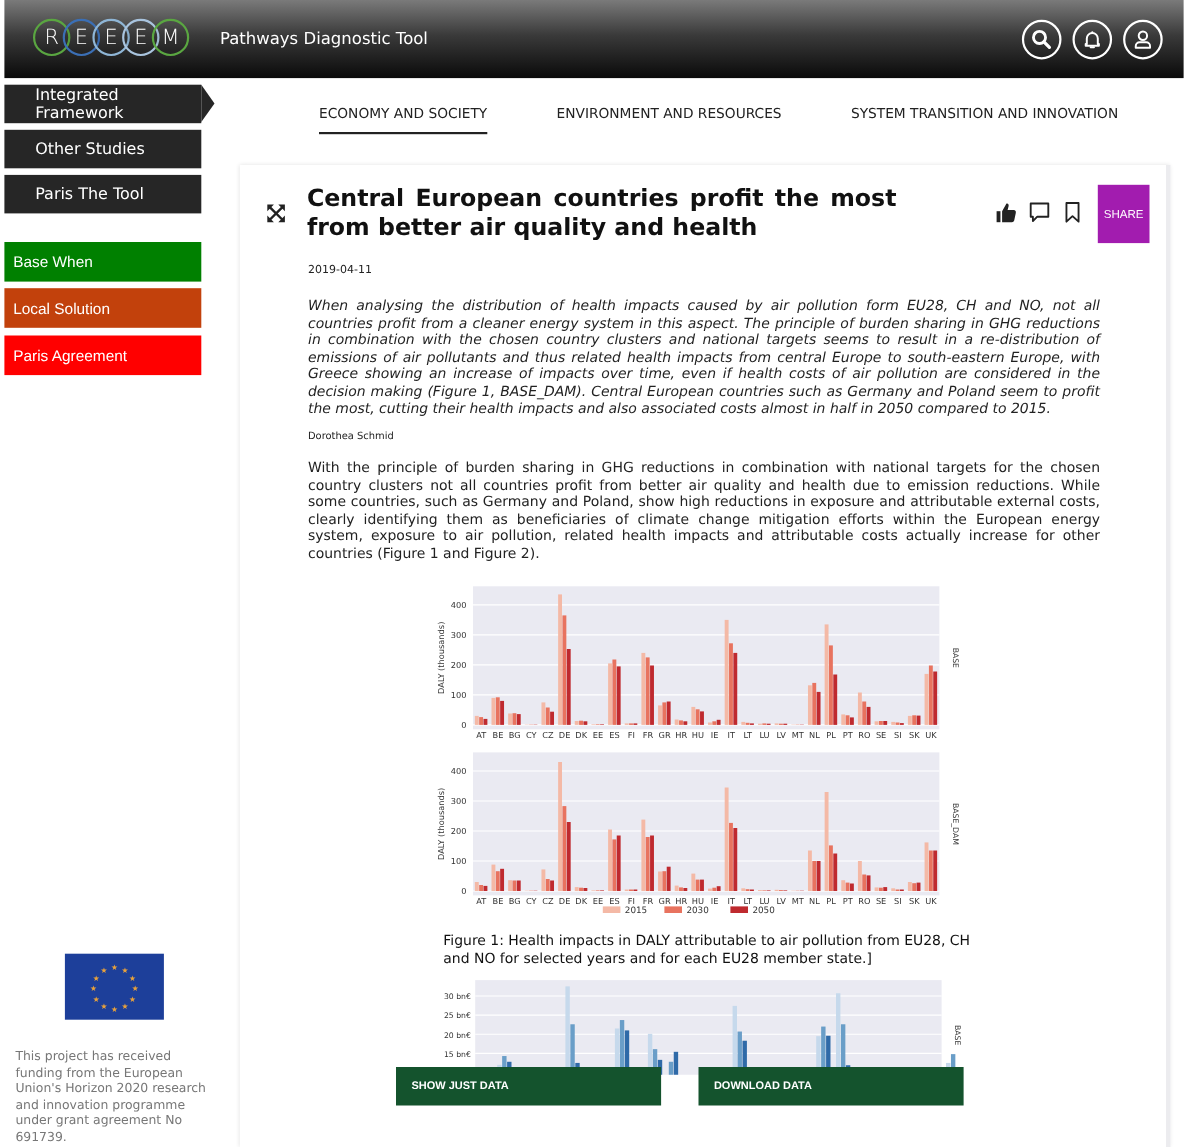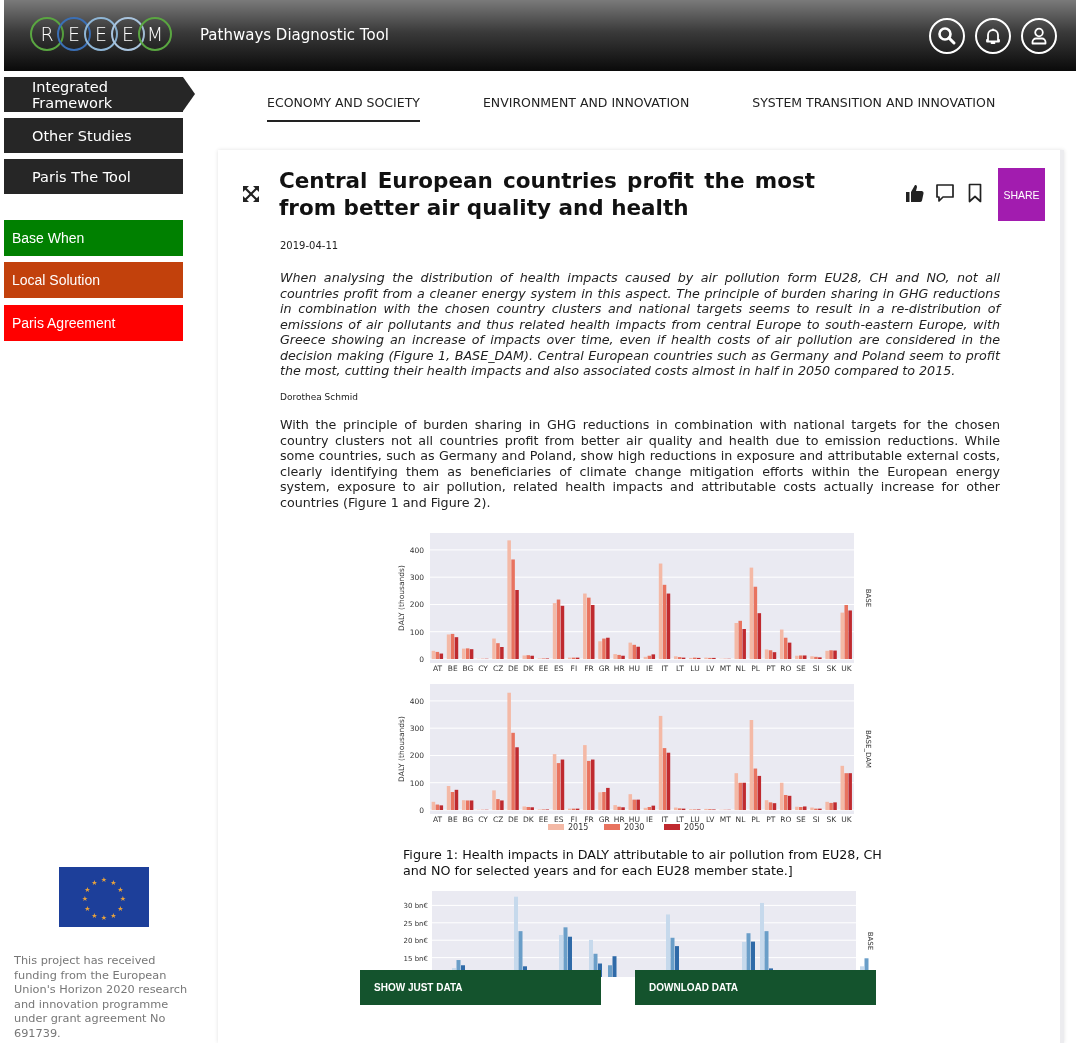--- a/index.html
+++ b/index.html
@@ -15,21 +15,21 @@
   .hdr-icon { width: 36px; height: 36px; border: 2px solid #fff; border-radius: 50%; display: flex; align-items: center; justify-content: center; cursor: pointer; }
 
   .nav-item { position: absolute; left: 4px; width: 179px; height: 35px; background: #262626; color: #fff; font-size: 14.5px; padding-left: 28px; display: flex; align-items: center; cursor: pointer; }
   .nav-item.active::after { content: ""; position: absolute; right: -12px; top: 0; border-top: 17.5px solid transparent; border-bottom: 17.5px solid transparent; border-left: 12px solid #262626; }
   .scen-btn { position: absolute; left: 4px; width: 179px; height: 36px; color: #fff; font-size: 14px; padding-left: 8px; display: flex; align-items: center; cursor: pointer; font-family: "Liberation Sans", sans-serif; }
 
   .eu-flag { position: absolute; left: 59px; top: 867px; width: 90px; height: 60px; background: #1d3f9a; }
   .funding { position: absolute; left: 14px; top: 954px; width: 185px; color: #777; font-size: 11.3px; line-height: 14.6px; }
 
   .tabs { position: absolute; left: 267px; top: 95px; display: flex; }
-  .tab { font-size: 12.5px; color: #222; cursor: pointer; padding-bottom: 10px; white-space: nowrap; }
+  .tab { font-size: 12.5px; color: #222; cursor: pointer; padding-bottom: 10px; white-space: nowrap; margin-left: 23px; }
   .tab.active { border-bottom: 2px solid #222; }
 
   .card { position: absolute; left: 218px; top: 150px; width: 846px; height: 893px; background: #fff; box-shadow: 0 0 4px rgba(0,0,0,0.12); border-right: 4px solid #ececef; overflow: hidden; }
   .expand { position: absolute; left: 24px; top: 35px; cursor: pointer; }
   .title { position: absolute; left: 61px; top: 17px; width: 536px; font-size: 21.5px; font-weight: bold; line-height: 27px; text-align: justify; text-align-last: left; }
   .title .l1 { display: block; text-align: justify; text-align-last: justify; }
   .actions { position: absolute; left: 686px; top: 32px; display: flex; gap: 8px; align-items: center; }
   .act { cursor: pointer; width: 22px; height: 22px; display: flex; align-items: center; justify-content: center; }
   .share { position: absolute; left: 780px; top: 18px; width: 47px; height: 53px; background: #a21caf; color: #fff; font-size: 10.5px; display: flex; align-items: center; justify-content: center; cursor: pointer; font-family: "Liberation Sans", sans-serif; }
   .date { position: absolute; left: 62px; top: 90px; font-size: 10px; color: #222; }
@@ -114,21 +114,21 @@
       <text x="26" y="34" font-size="7" text-anchor="middle">★</text>
       <text x="28.5" y="24.5" font-size="7" text-anchor="middle">★</text>
       <text x="35.5" y="17.5" font-size="7" text-anchor="middle">★</text>
     </g>
   </svg>
 </div>
 <div class="funding">This project has received funding from the European Union's Horizon 2020 research and innovation programme under grant agreement No 691739.</div>
 
 <div class="tabs">
   <div class="tab active">ECONOMY AND SOCIETY</div>
-  <div class="tab" style="margin-left:63px;">ENVIRONMENT AND INNOVATION</div>
+  <div class="tab" style="margin-left:63px;">ENVIRONMENT AND RESOURCES</div>
   <div class="tab" style="margin-left:63px;">SYSTEM TRANSITION AND INNOVATION</div>
 </div>
 
 <div class="card">
   <div class="expand">
     <svg width="18" height="18" viewBox="0 0 18 18">
       <g stroke="#222" stroke-width="2.2" stroke-linecap="round">
           <line x1="3" y1="3" x2="15" y2="15"></line>
           <line x1="15" y1="3" x2="3" y2="15"></line>
         </g>

